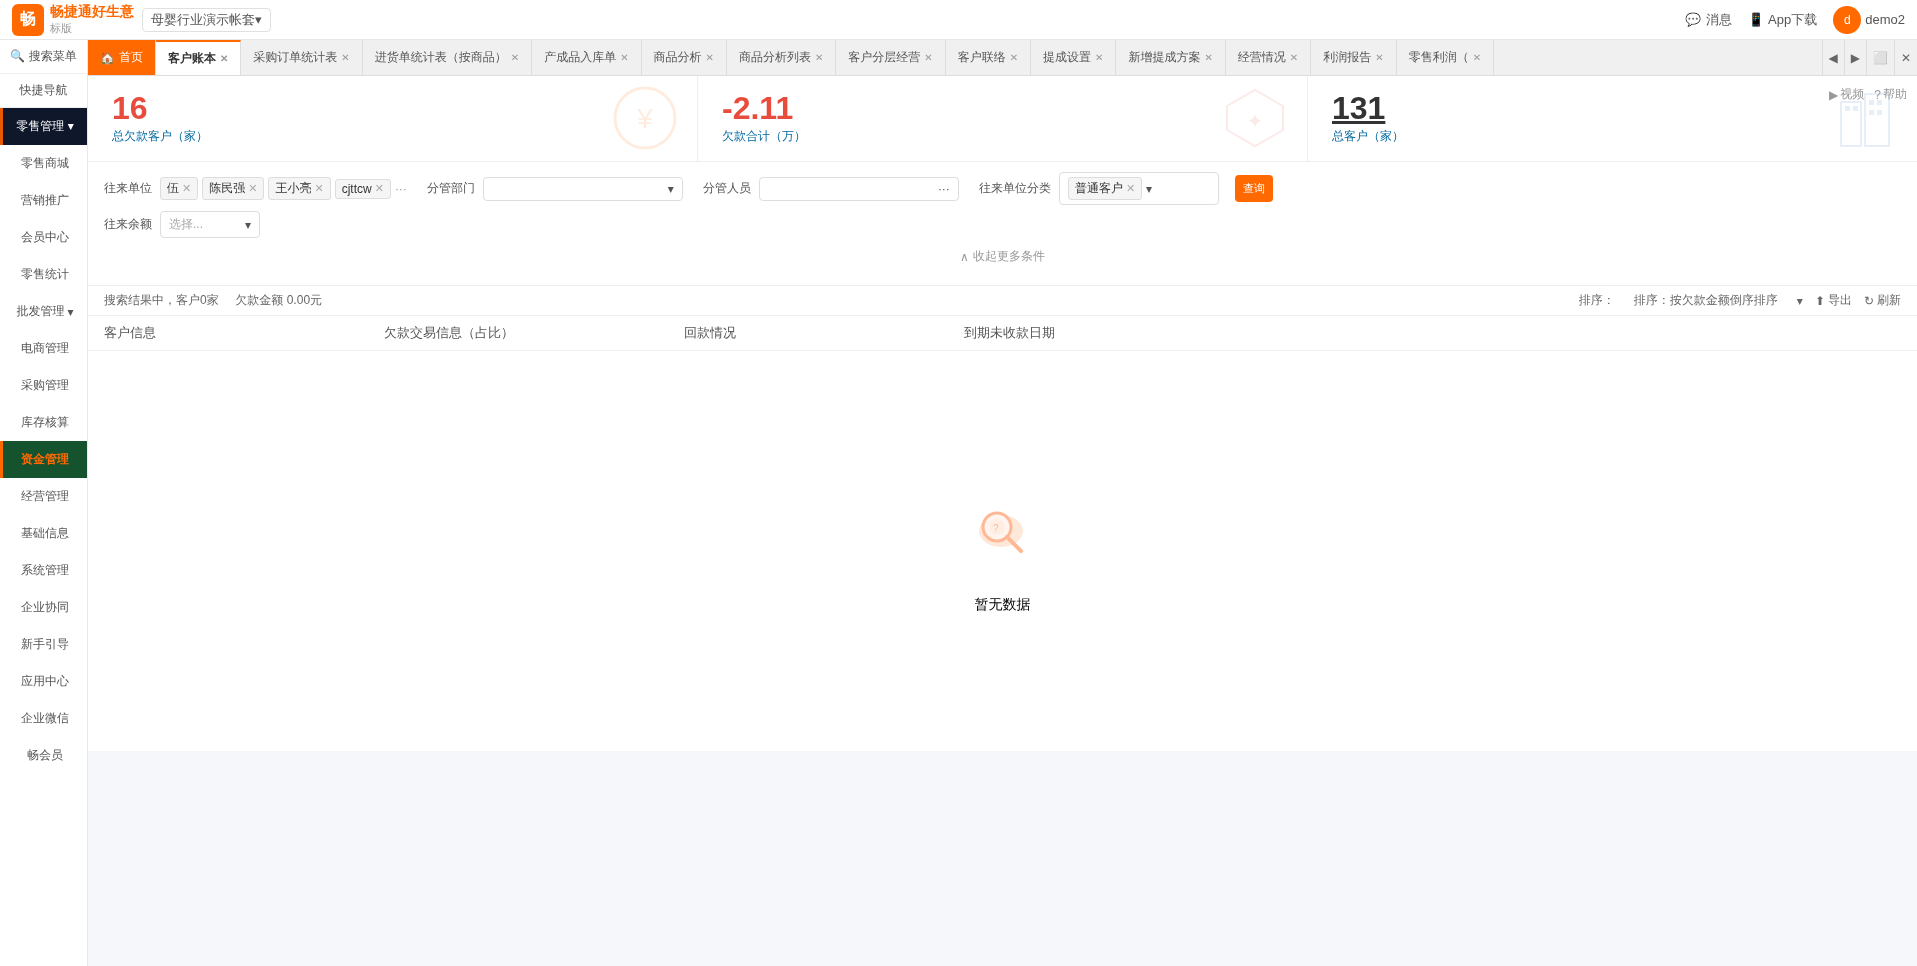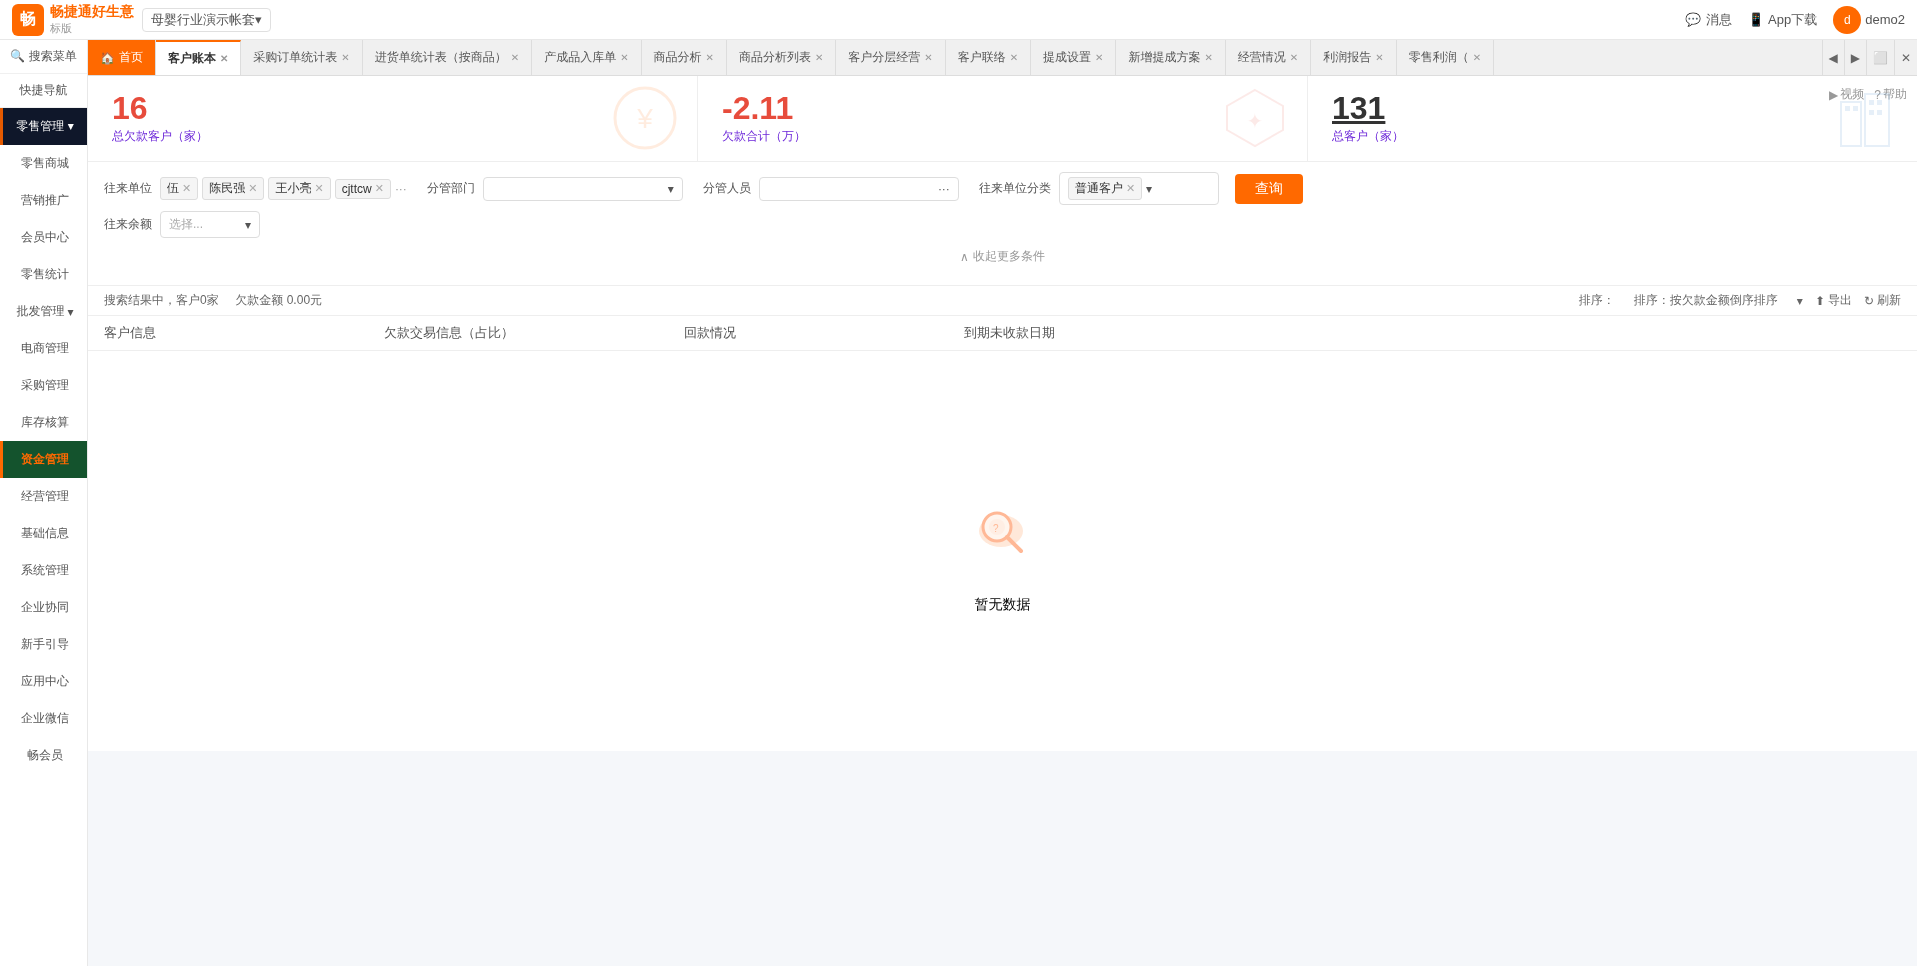--- a/index.html
+++ b/index.html
@@ -45,38 +45,38 @@
 
     
     .stats-row { display: flex; background: #fff; border-bottom: 1px solid #eee; min-height: 80px; }
     .stat-card { flex: 1; display: flex; align-items: center; padding: 16px 24px; border-right: 1px solid #eee; position: relative; }
     .stat-card:last-child { border-right: none; }
     .stat-icon { position: absolute; right: 20px; top: 10px; opacity: 0.15; font-size: 48px; color: #ff6900; }
     .stat-icon-blue { color: #5b9bd5; }
     .stat-value { font-size: 32px; font-weight: bold; color: #e74c3c; line-height: 1; }
     .stat-value.negative { color: #e74c3c; }
     .stat-value.black { color: #333; font-weight: bold; text-decoration: underline; }
-    .stat-label { font-size: 12px; color: #6d28d9; margin-top: 4px; }
+    .stat-label { font-size: 12px; color: #0369a1; margin-top: 4px; }
     .stat-info { display: flex; flex-direction: column; }
     .top-right-links { position: absolute; top: 10px; right: 10px; display: flex; gap: 10px; font-size: 12px; color: #999; }
     .top-right-links span { cursor: pointer; display: flex; align-items: center; gap: 2px; }
 
     
     .filter-area { background: #fff; padding: 10px 16px; border-bottom: 1px solid #eee; }
     .filter-row { display: flex; align-items: center; gap: 8px; flex-wrap: wrap; margin-bottom: 6px; }
     .filter-label { font-size: 12px; color: #555; white-space: nowrap; }
     .filter-tags { display: flex; flex-wrap: wrap; gap: 4px; align-items: center; }
     .filter-tag { background: #f5f5f5; border: 1px solid #ddd; border-radius: 3px; padding: 2px 6px; font-size: 12px; color: #333; display: flex; align-items: center; gap: 3px; }
     .filter-tag .remove { color: #aaa; cursor: pointer; font-size: 11px; }
     .filter-more { color: #999; cursor: pointer; font-size: 12px; }
     .filter-select { border: 1px solid #ddd; border-radius: 4px; padding: 4px 8px; font-size: 12px; color: #555; min-width: 120px; display: flex; align-items: center; gap: 4px; cursor: pointer; }
     .filter-select-wide { min-width: 200px; }
     .expand-btn { display: flex; align-items: center; gap: 4px; color: #999; font-size: 12px; cursor: pointer; padding: 4px 8px; }
     .filter-row-center { justify-content: center; }
-    .query-btn { background: #ff6900; color: #fff; border: none; border-radius: 4px; padding: 6px 20px; font-size: 14px; cursor: pointer; }
+    .query-btn { background: #ff6900; color: #fff; border: none; border-radius: 4px; padding: 6px 8px; font-size: 11px; cursor: pointer; }
 
     
     .result-bar { background: #fff; padding: 6px 16px; display: flex; align-items: center; justify-content: space-between; border-bottom: 1px solid #eee; font-size: 12px; color: #666; }
     .result-actions { display: flex; align-items: center; gap: 12px; }
     .result-action { display: flex; align-items: center; gap: 3px; color: #666; cursor: pointer; }
     .sort-select { display: flex; align-items: center; gap: 19px; cursor: pointer; }
 
     
     .table-area { background: #fff; }
     .table-header { display: grid; grid-template-columns: 280px 300px 280px 1fr; padding: 8px 16px; border-bottom: 1px solid #eee; font-size: 13px; color: #555; font-weight: normal; }

